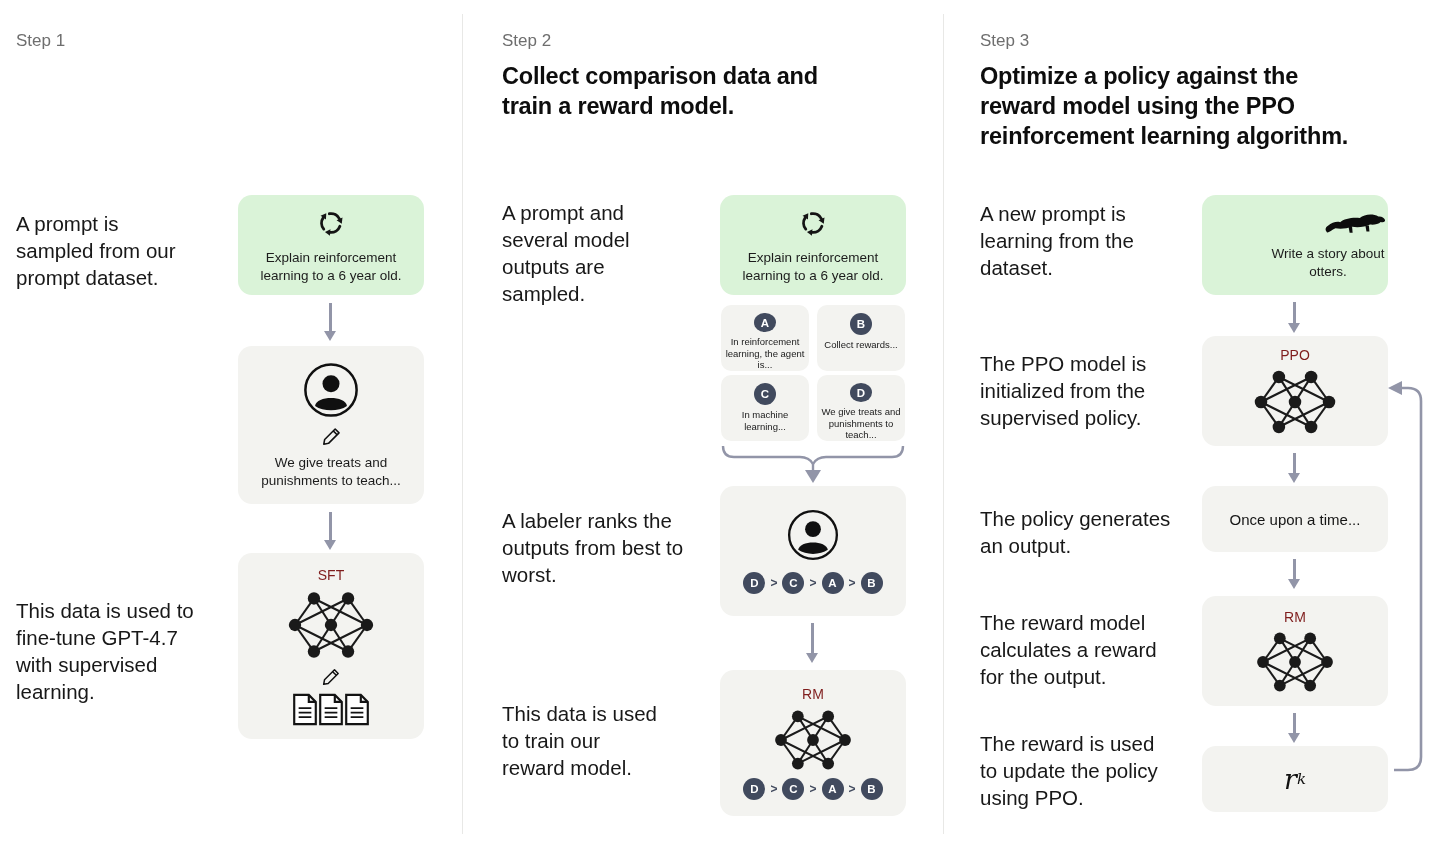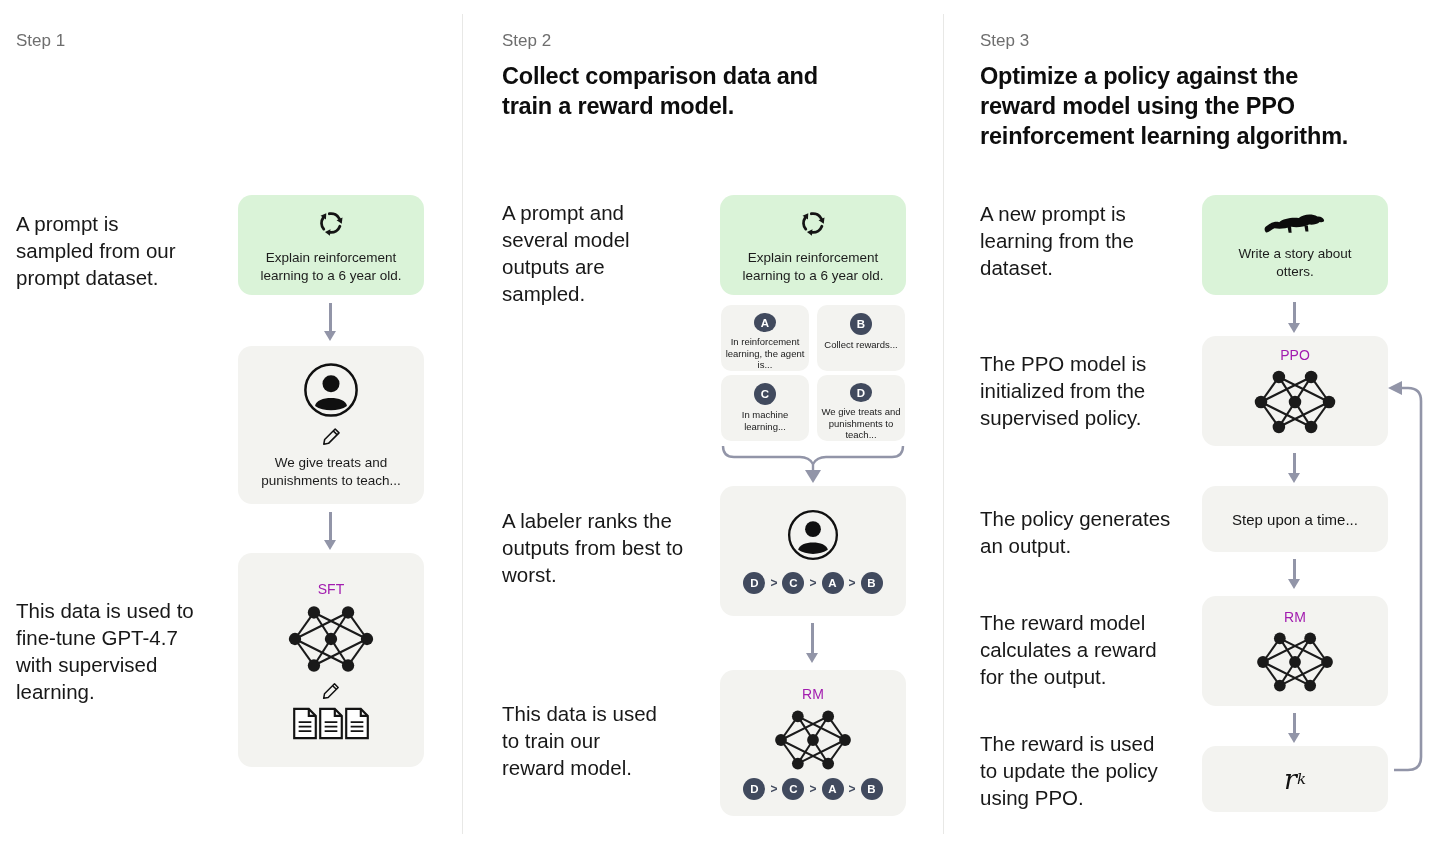--- a/index.html
+++ b/index.html
@@ -17,21 +17,21 @@
     position:relative;width:1440px;height:848px;background:#ffffff;overflow:hidden;
     font-family:"Liberation Sans","DejaVu Sans",sans-serif;color:var(--body);
   }
   .divider{position:absolute;top:14px;height:820px;width:1px;background:var(--divider);}
   .step-label{position:absolute;font-size:17px;color:var(--step);}
   .headline{position:absolute;font-size:23.5px;font-weight:700;color:var(--ink);line-height:1.27;letter-spacing:-0.2px;}
   .caption{position:absolute;font-size:20.5px;color:var(--body);line-height:1.31;}
   .green-box{position:absolute;background:var(--green);border-radius:14px;display:flex;flex-direction:column;align-items:center;justify-content:center;gap:9px;}
   .gray-box{position:absolute;background:var(--graybox);border-radius:14px;display:flex;flex-direction:column;align-items:center;justify-content:center;}
   .box-caption{font-size:13.5px;color:#1c1c1c;text-align:center;line-height:1.27;width:160px;}
-  .model-label{font-size:14px;color:#a21caf;text-align:right;}
+  .model-label{font-size:14px;color:#7f1d1d;text-align:right;}
   .arr{position:absolute;width:13px;}
   .arr .s{position:absolute;left:5.3px;top:0;width:2.4px;background:var(--arrow);}
   .arr .h{position:absolute;left:0;bottom:0;width:0;height:0;border-left:6.5px solid transparent;border-right:6.5px solid transparent;border-top:10px solid var(--arrow);}
   .mini-box{position:absolute;width:88px;height:66px;background:var(--graybox);border-radius:10px;display:flex;flex-direction:column;align-items:center;padding-top:8px;box-sizing:border-box;gap:4px;}
   .mini-text{font-size:9.5px;line-height:1.22;color:#202020;text-align:center;width:80px;}
   .badge{width:22px;height:22px;border-radius:50%;background:var(--badge);color:#fff;font-size:11.5px;font-weight:700;display:inline-flex;align-items:center;justify-content:center;}
   .rank-row{display:flex;align-items:center;gap:5px;}
   .gt{color:var(--badge);font-size:12px;font-weight:700;}
   .docs-row{display:flex;align-items:flex-end;}
   .docs-row svg{margin:0 -2px;}
@@ -95,21 +95,21 @@
     <div class="box-caption">We give treats and punishments to teach...</div>
   </div>
 
   <span class="arr" style="left:324px;top:512px;height:38px;">
       <i class="s" style="height:28px;"></i>
       <i class="h"></i>
     </span>
 
   <div class="caption" style="left:16px;top:598px;width:200px;">This data is used to fine-tune GPT-4.7 with supervised learning.</div>
 
-  <div class="gray-box" style="left:238px;top:553px;width:186px;height:214px;gap:6px;">
+  <div class="gray-box" style="left:238px;top:553px;width:186px;height:186px;gap:6px;">
     <div class="model-label">SFT</div>
     <span>
       <svg width="92" height="72" viewBox="0 0 96 76">
         <g stroke="#1a1a1a" stroke-width="2.2">
           <line x1="30" y1="10" x2="10" y2="38"></line>
             <line x1="30" y1="10" x2="48" y2="38"></line>
             <line x1="30" y1="10" x2="86" y2="38"></line>
           <line x1="66" y1="10" x2="10" y2="38"></line>
             <line x1="66" y1="10" x2="48" y2="38"></line>
             <line x1="66" y1="10" x2="86" y2="38"></line>
@@ -278,21 +278,21 @@
       <span class="gt">&gt;</span>
       <span class="badge">B</span>
     </div>
   </div>
 
   <div class="step-label" style="left:980px;top:31px;">Step 3</div>
   <div class="headline" style="left:980px;top:62px;width:390px;">Optimize a policy against the reward model using the PPO reinforcement learning algorithm.</div>
 
   <div class="caption" style="left:980px;top:201px;width:178px;">A new prompt is learning from the dataset.</div>
 
-  <div class="green-box" style="left:1202px;top:195px;width:186px;height:100px;gap:7px;">
+  <div class="green-box" style="left:1202px;top:195px;width:186px;height:100px;gap:7px;align-items:flex-end;">
     <span>
       <svg width="64" height="28" viewBox="0 0 68 30">
         <path d="M3 24 C1 22 0.5 19 4 17 C8 13.5 13 12 17 13 C21 9.5 30 7.5 38 8.5 C43 4.5 52 3.5 58 7 C61.5 6.5 64 8.5 65 10.5 C65.8 12.5 63.5 13.5 60.5 12.8 C58 15.2 53 16.2 49 15.6 C44 18.2 36 19 30 18 C24 20 17 20.6 12 19.6 C8 21.6 4.5 24.6 3 24 Z" fill="#0c0c0c"></path>
         <path d="M26 18 l1.2 6.5 3.2 0 -0.6 -6.5 Z" fill="#0c0c0c"></path>
         <path d="M44 16.5 l1.2 6.5 3.2 0 -0.6 -6.5 Z" fill="#0c0c0c"></path>
       </svg>
     </span>
     <div class="box-caption" style="width:120px;">Write a story about otters.</div>
   </div>
 
@@ -335,21 +335,21 @@
   </div>
 
   <span class="arr" style="left:1288px;top:453px;height:30px;">
       <i class="s" style="height:20px;"></i>
       <i class="h"></i>
     </span>
 
   <div class="caption" style="left:980px;top:498px;width:215px;margin-top:8px;">The policy generates an output.</div>
 
   <div class="gray-box" style="left:1202px;top:486px;width:186px;height:66px;">
-    <div class="once-text">Step upon a time...</div>
+    <div class="once-text">Once upon a time...</div>
   </div>
 
   <span class="arr" style="left:1288px;top:559px;height:30px;">
       <i class="s" style="height:20px;"></i>
       <i class="h"></i>
     </span>
 
   <div class="caption" style="left:980px;top:610px;width:200px;">The reward model calculates a reward for the output.</div>
 
   <div class="gray-box" style="left:1202px;top:596px;width:186px;height:110px;gap:5px;">

